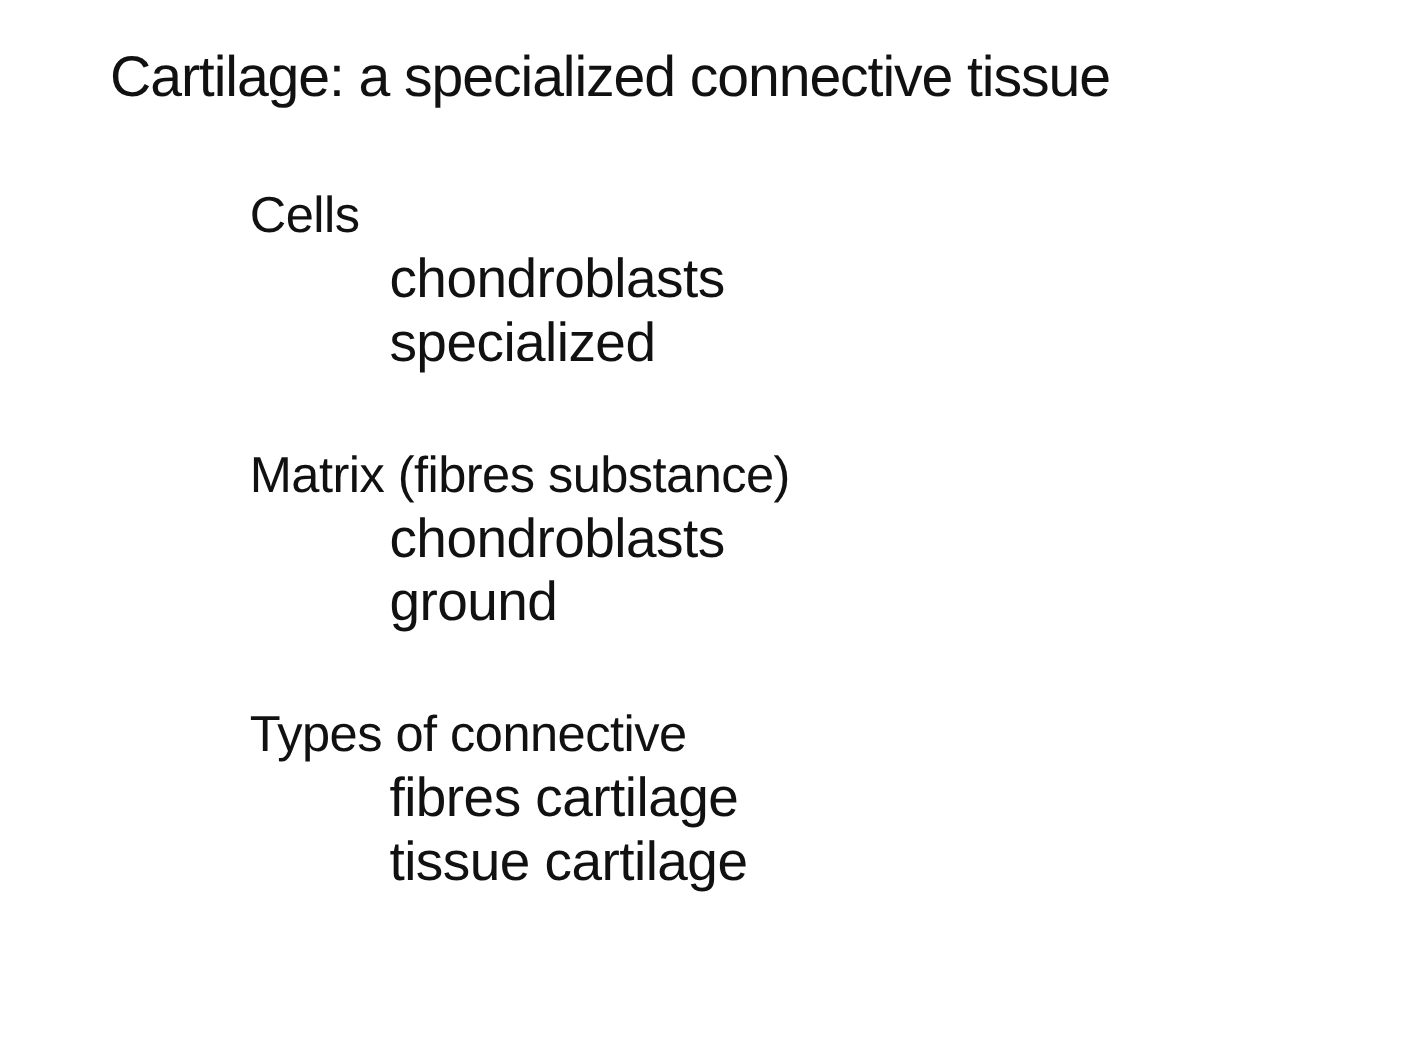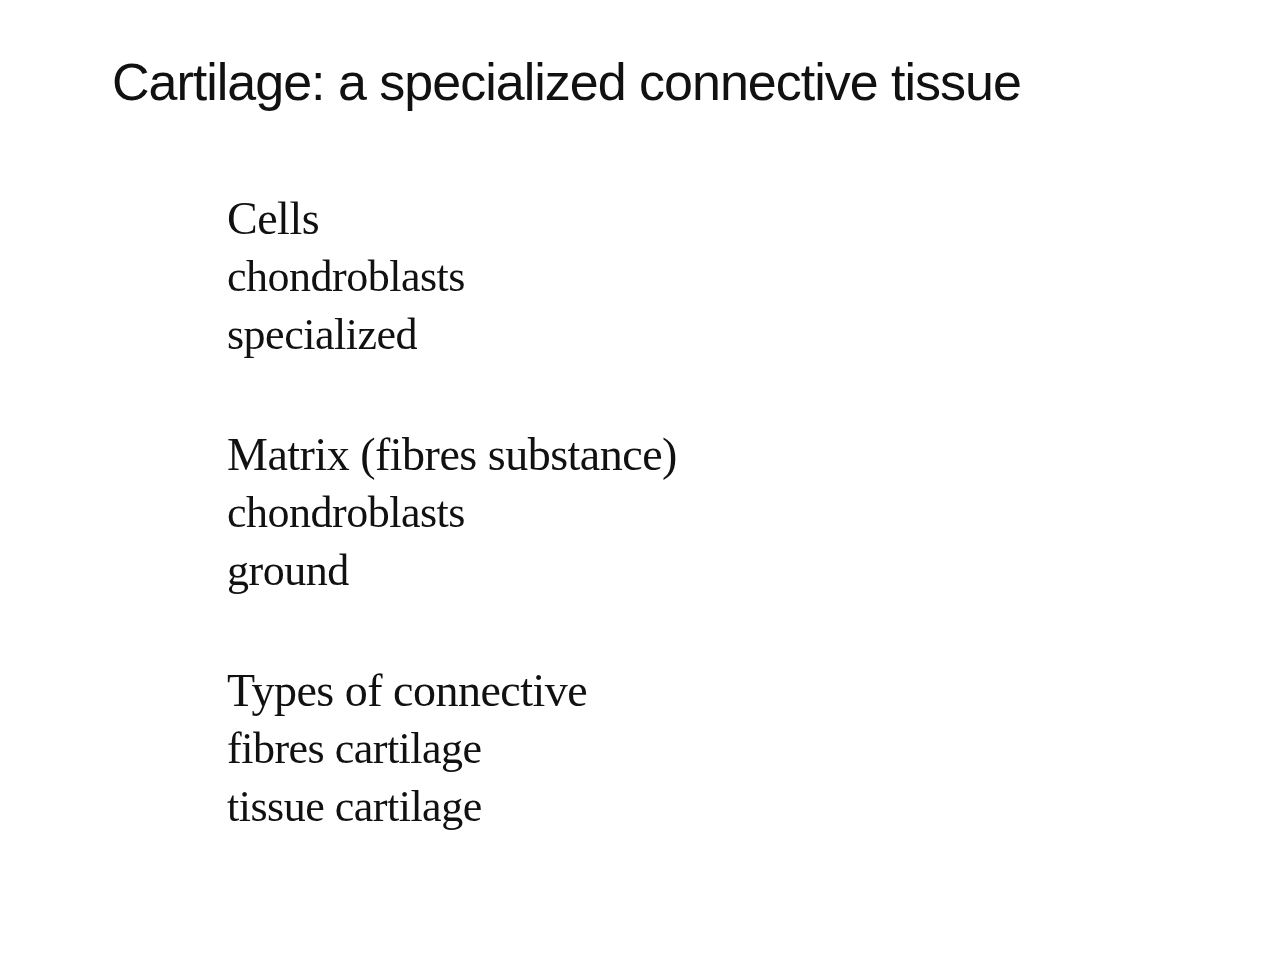--- a/index.html
+++ b/index.html
@@ -13,45 +13,45 @@
     height: 960px;
     overflow: hidden;
     font-family: "Liberation Sans", "DejaVu Sans", sans-serif;
     background: #ffffff;
     color: #111111;
   }
   .title {
     position: absolute;
     left: 100px;
     top: 40px;
-    margin: 12px;
+    margin: 0;
     font-size: 52px;
     font-weight: 400;
     letter-spacing: -1px;
     white-space: nowrap;
   }
   .body {
     position: absolute;
     left: 227px;
-    top: 190px;
-    font-family: Liberation Serif, serif;
+    top: 166px;
   }
   .section {
     margin: 0 0 62px 0;
   }
   .heading {
     font-size: 46px;
     line-height: 58px;
     letter-spacing: -0.5px;
     white-space: nowrap;
   }
   .item {
-    font-size: 44px;
+    font-size: 50px;
     line-height: 58px;
     letter-spacing: -0.5px;
+    margin-left: 127px;
     white-space: nowrap;
   }
 </style>
 </head>
 <body>
 
 <div class="slide" style="background: rgb(255, 255, 255); color: rgb(17, 17, 17);">
   <h1 class="title">Cartilage: a specialized connective tissue</h1>
   <div class="body">
       <div class="section">

